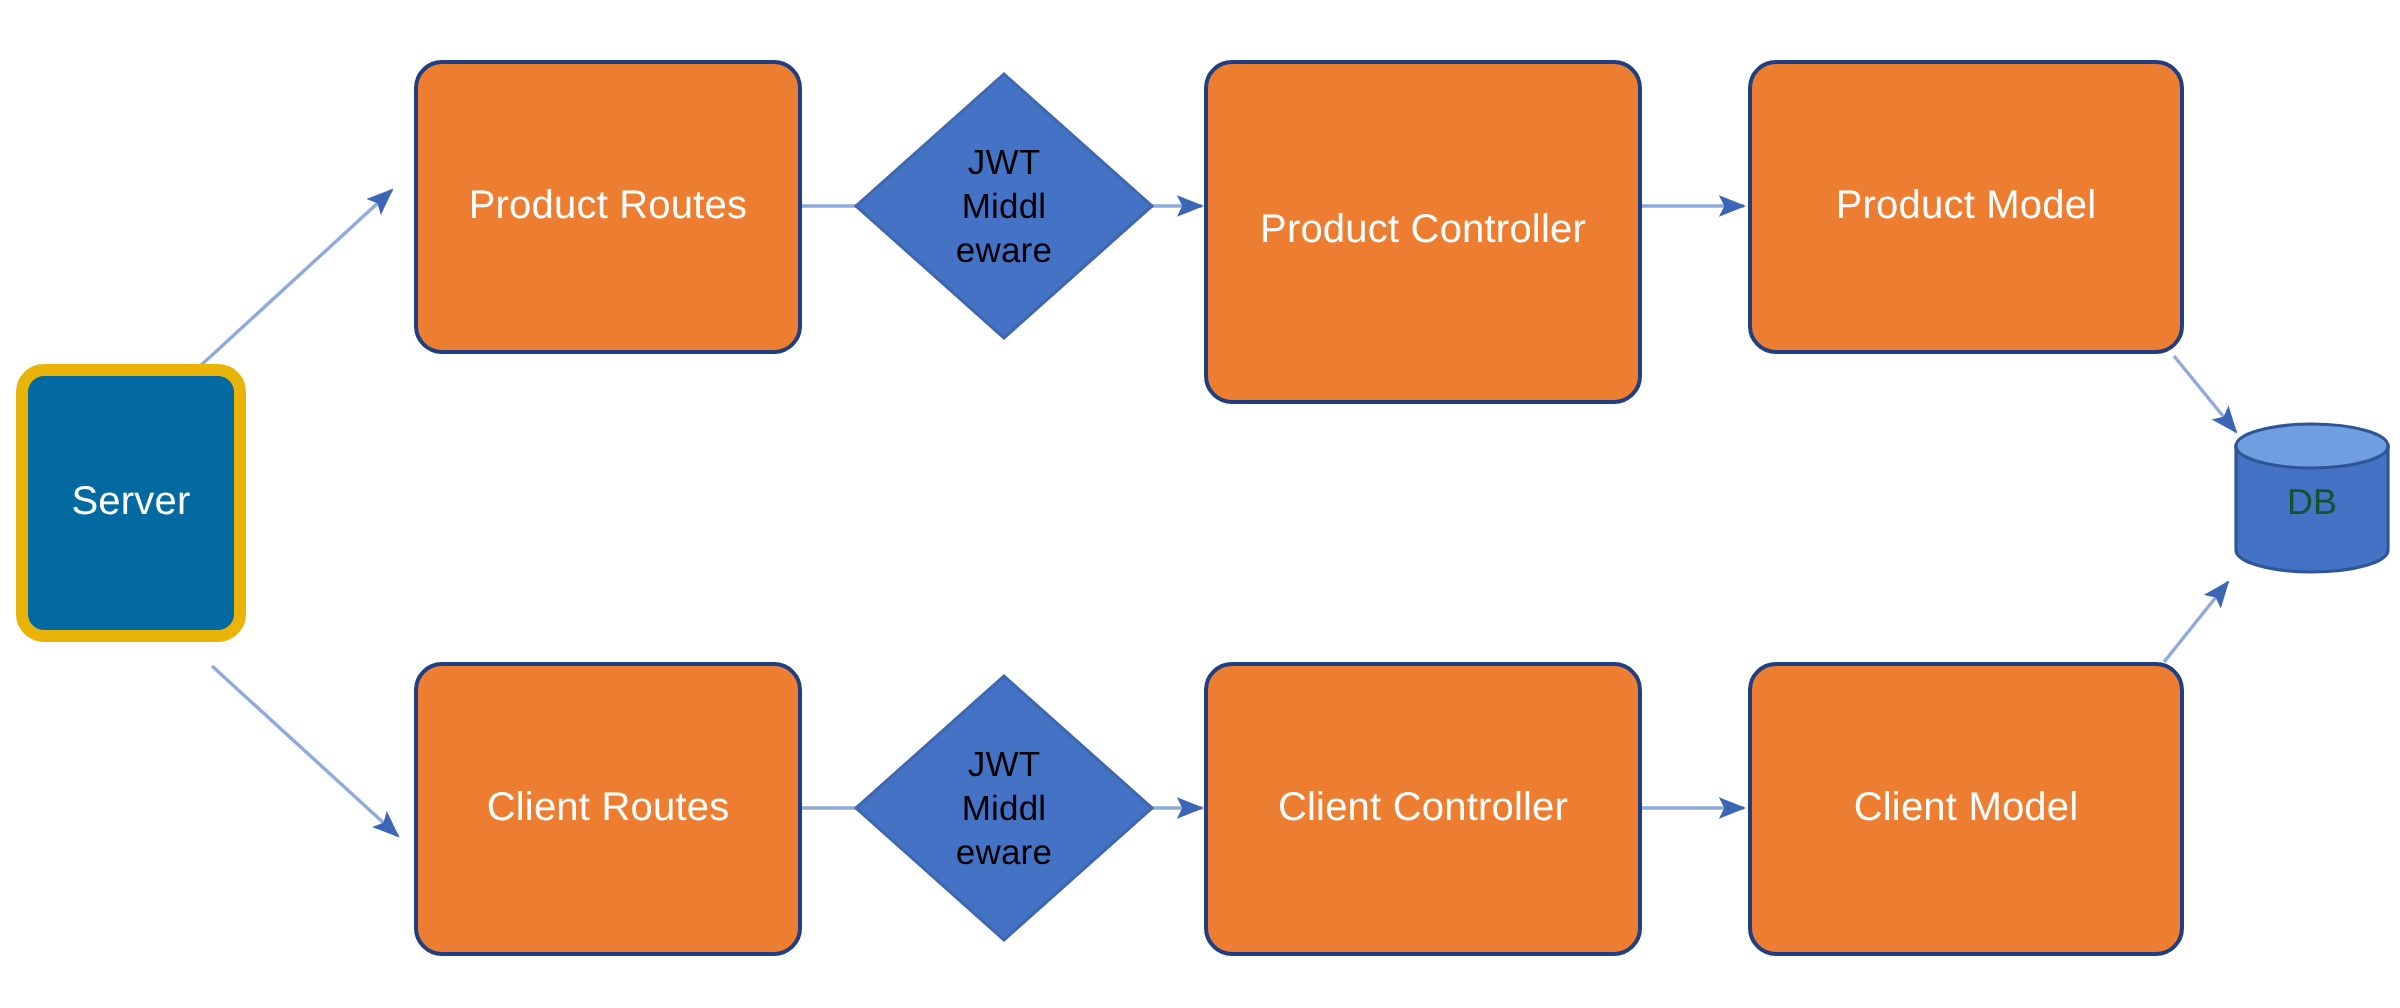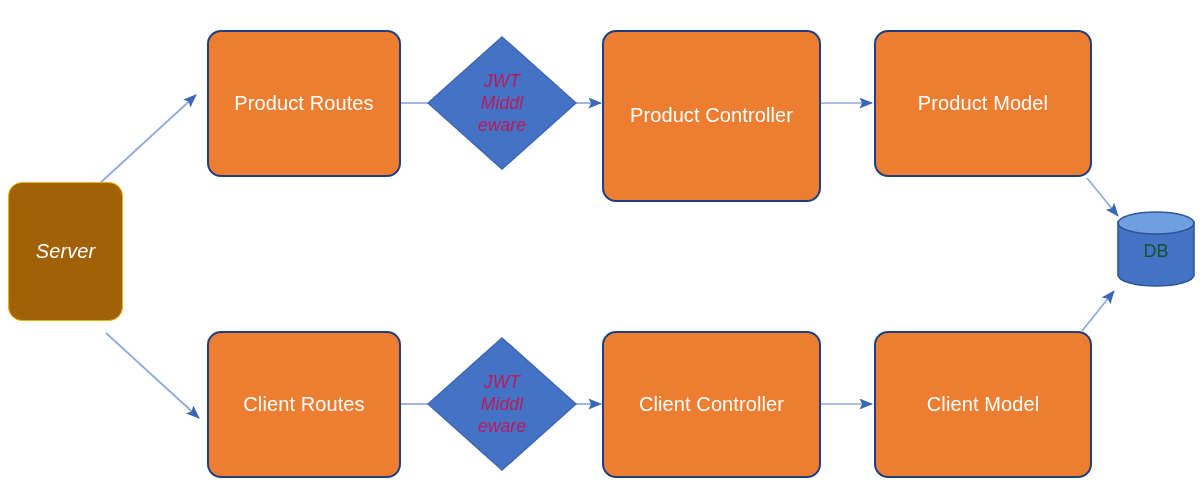--- a/index.html
+++ b/index.html
@@ -30,50 +30,48 @@
     -webkit-font-smoothing: antialiased;
   }
   .box-rounded {
     border-radius: 14px;
   }
   .box-orange {
     background: #ED7D31;
     border: 2px solid #1F3F82;
   }
   .box-blue-plain {
-    background: #a16207;
-    border: 1px solid #eab308;
-    font-style: italic;
+    background: #0369a1;
+    border: 6px solid #eab308;
   }
   .node-label {
     display: block;
     white-space: pre-line;
     font-size: 20px;
     letter-spacing: 0.1px;
   }
   .diamond-wrap {
     position: absolute;
     display: flex;
     align-items: center;
     justify-content: center;
   }
   .diamond-shape {
     position: absolute;
     inset: 0;
   }
   .diamond-label {
     position: relative;
     z-index: 2;
-    color: #be185d;
+    color: #000000;
     font-size: 17.5px;
     line-height: 1.27;
     text-align: center;
     white-space: pre-line;
     letter-spacing: 0.1px;
-    font-style: italic;
   }
   .db-wrap {
     position: absolute;
   }
   .db-shape {
     position: absolute;
     inset: 0;
   }
   .db-label {
     position: absolute;

